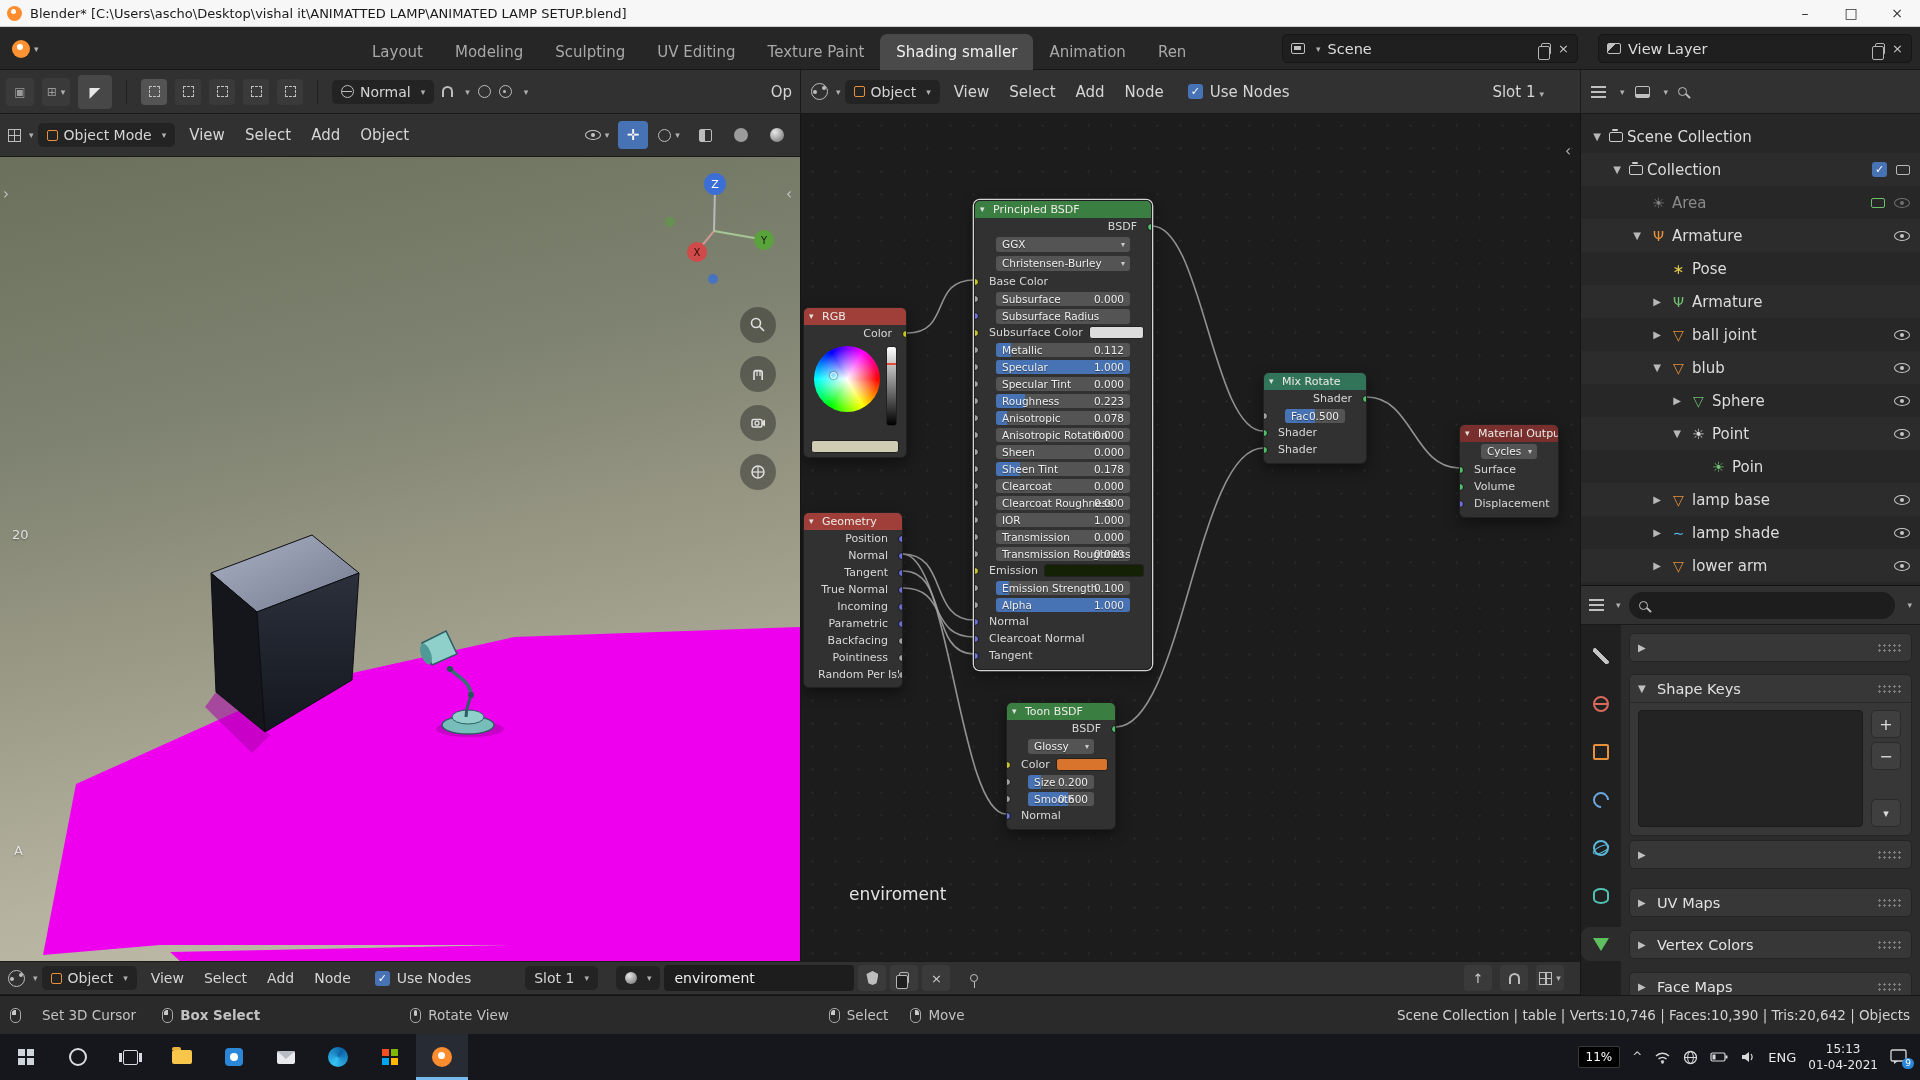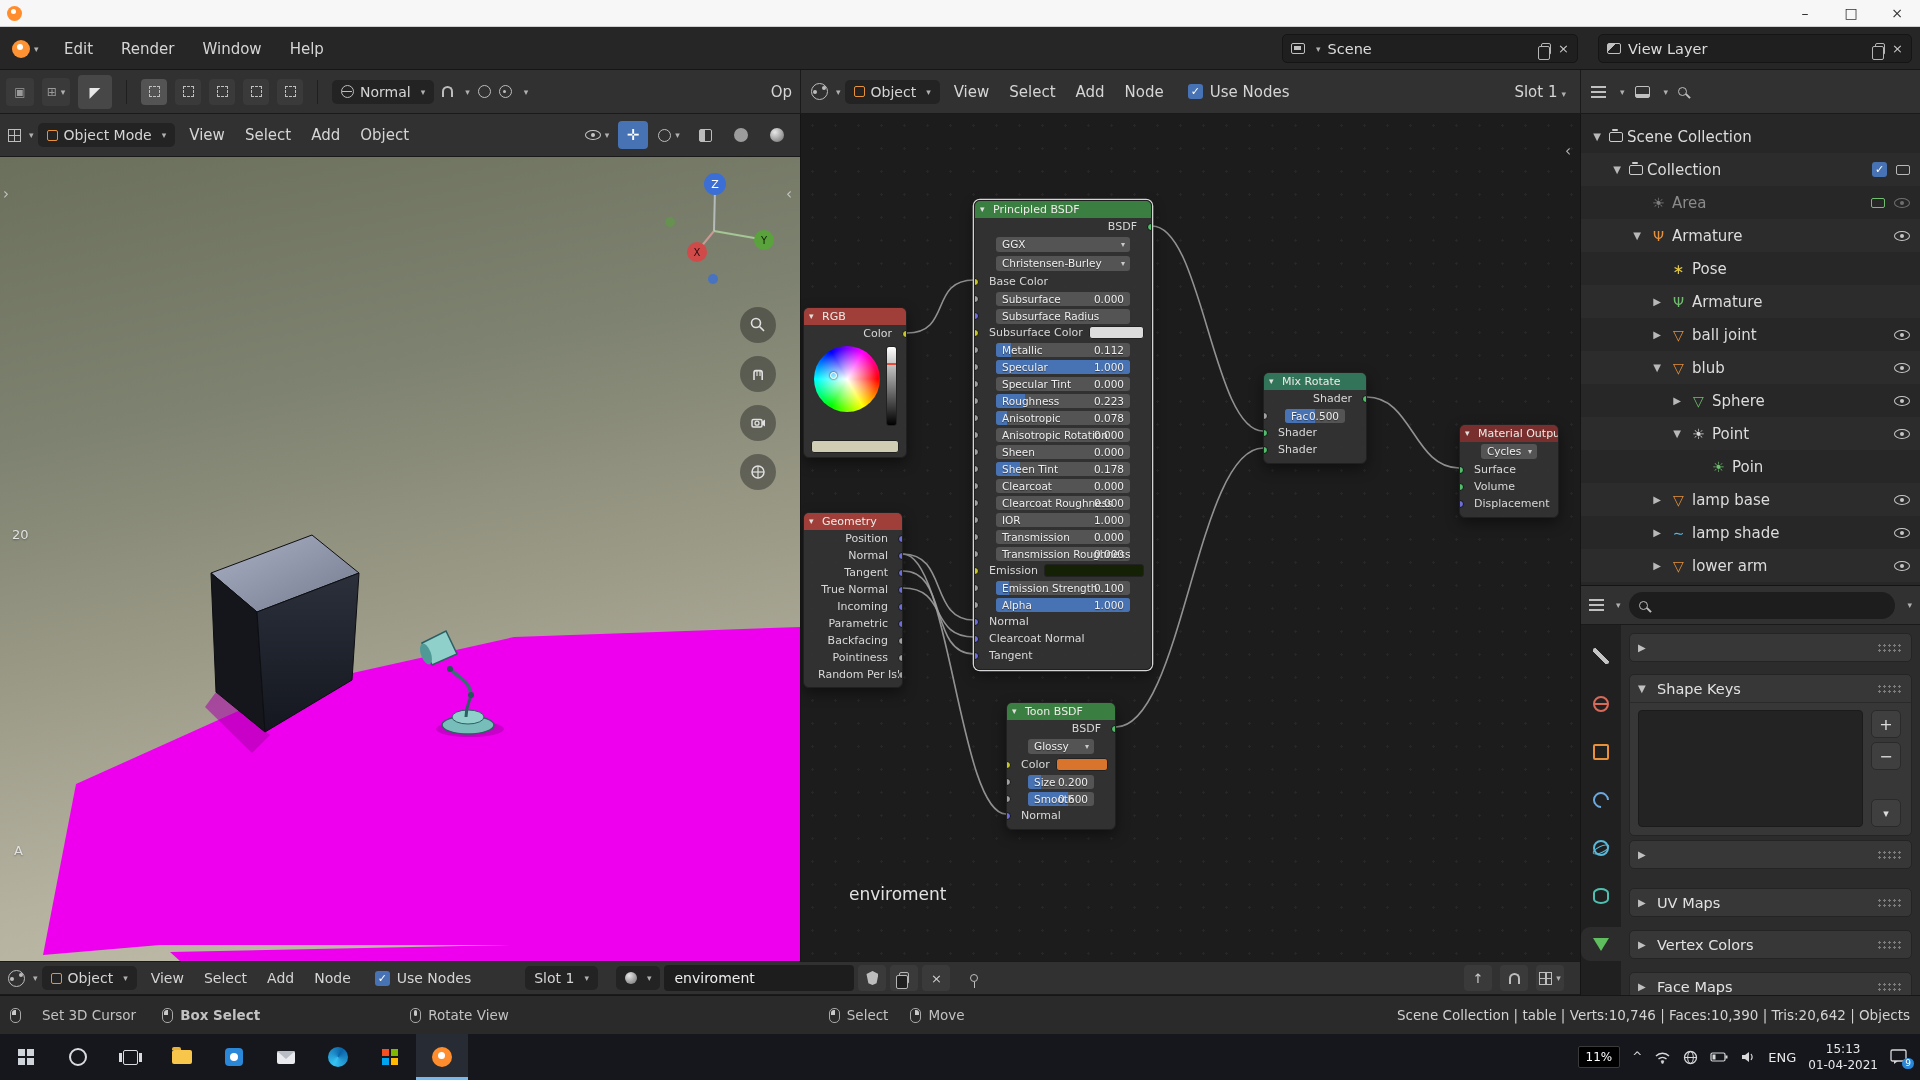--- a/index.html
+++ b/index.html
@@ -235,37 +235,42 @@
   .tray-notif svg{display:block;}
   .badge{position:absolute;right:-4px;bottom:-3px;background:#2b87d8;color:#fff;border-radius:7px;font-size:9px;padding:0 3px;line-height:11px;}
 </style>
 </head>
 <body>
 
 <div class="screen">
 
   <div id="titlebar">
     <span class="blicon"></span>
+    <span>Blender* [C:\Users\ascho\Desktop\vishal it\ANIMATTED LAMP\ANIMATED LAMP SETUP.blend]</span>
     <div class="win-controls">
       <span class="wc">–</span>
       <span class="wc">□</span>
       <span class="wc">×</span>
     </div>
   </div>
 
   <div id="topbar">
     <div class="logo-menu">
         <span class="blogo"></span>
         <span class="dd">▾</span>
       </div>
-    <div id="topbar-menus">
-        <span class="menu">Edit</span>
-        <span class="menu">Render</span>
-        <span class="menu">Window</span>
-        <span class="menu">Help</span>
+    <div id="workspace-tabs">
+        <span class="wtab">Layout</span>
+        <span class="wtab">Modeling</span>
+        <span class="wtab">Sculpting</span>
+        <span class="wtab">UV Editing</span>
+        <span class="wtab">Texture Paint</span>
+        <span class="wtab active">Shading smaller</span>
+        <span class="wtab">Animation</span>
+        <span class="wtab">Ren</span>
       </div>
     <div class="id-widget" id="scene-widget">
       <span class="ic-scene"></span>
         <span class="dd">▾</span>
       <span>Scene</span>
       <span class="flex1"></span>
       <span class="ic-copy"></span>
       <span class="xbt">×</span>
     </div>
     <div class="id-widget" id="viewlayer-widget">
@@ -322,21 +327,21 @@
     <span id="sh-menus-top" style="display:flex;">
         <span class="menu">View</span>
         <span class="menu">Select</span>
         <span class="menu">Add</span>
         <span class="menu">Node</span>
       </span>
     <span class="chk">
       <span class="cbx">✓</span>
       <span>Use Nodes</span>
     </span>
-    <span style="margin-left:auto;margin-right:4px;"><span>Slot 1</span><span class="dd">▾</span></span>
+    <span style="margin-left:auto;margin-right:26px;"><span>Slot 1</span><span class="dd">▾</span></span>
   </div>
 
   <div id="outliner-header" class="bar">
     <span class="ic-list"></span>
       <span class="dd">▾</span>
     <span class="ic-photo"></span>
       <span class="dd">▾</span>
     <span class="mag"></span>
   </div>
 

